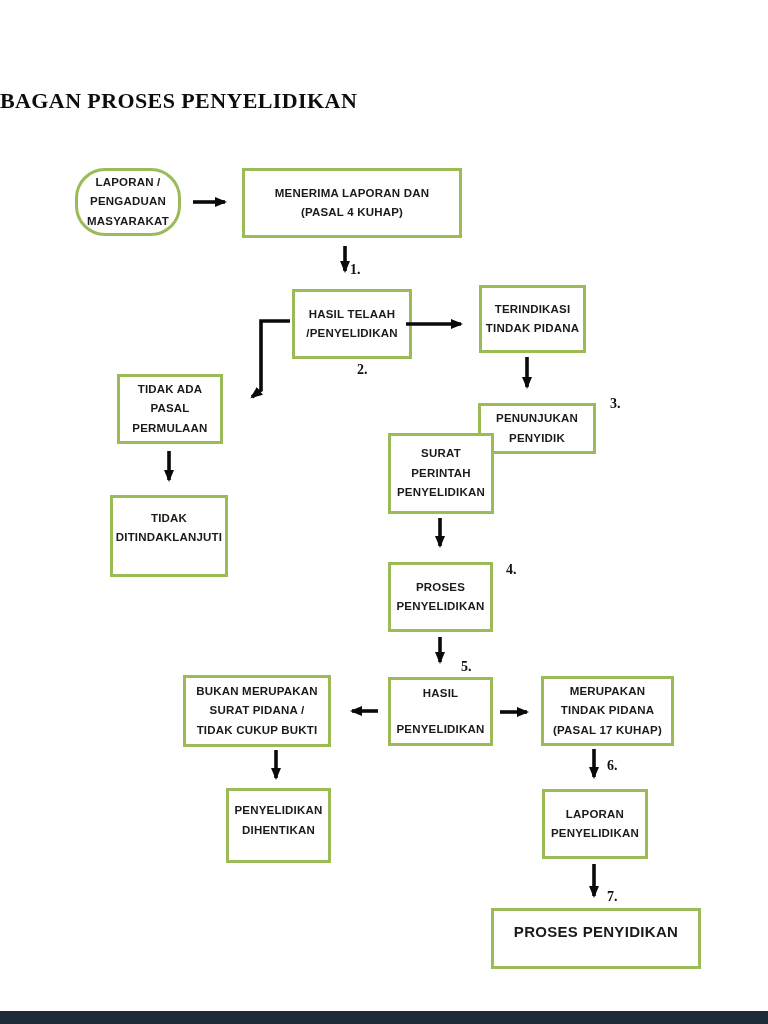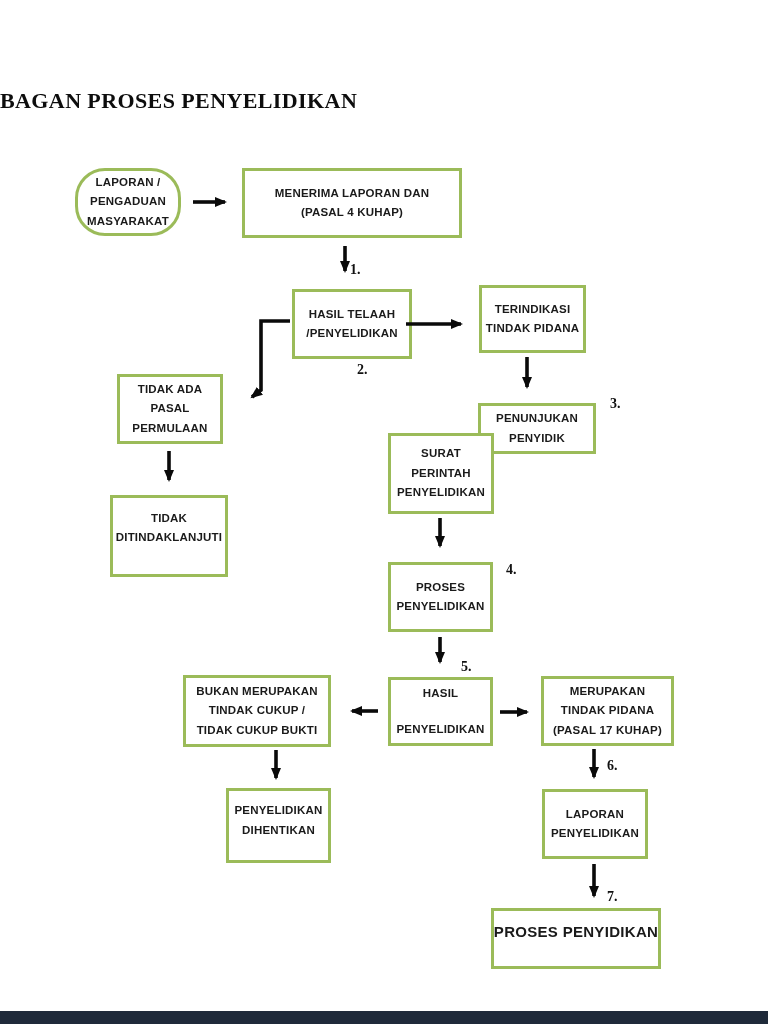--- a/index.html
+++ b/index.html
@@ -32,21 +32,21 @@
   #b3 {left:292px; top:289px; width:120px; height:70px;}
   #b4 {left:479px; top:285px; width:107px; height:68px;}
   #b5 {left:478px; top:403px; width:118px; height:51px;}
   #b6 {left:388px; top:433px; width:106px; height:81px;}
   #b7 {left:388px; top:562px; width:105px; height:70px;}
   #b8 {left:388px; top:677px; width:105px; height:69px;gap:16px;}
   #b9 {left:183px; top:675px; width:148px; height:72px;}
   #b10{left:541px; top:676px; width:133px; height:70px;}
   #b11{left:226px; top:788px; width:105px; height:75px; padding-bottom:10px;}
   #b12{left:542px; top:789px; width:106px; height:70px;}
-  #b13{left:491px; top:908px; width:170px; height:61px; font-size:15px; letter-spacing:0.3px; padding-bottom:14px;}
+  #b13{left:491px; top:908px; width:210px; height:61px; font-size:15px; letter-spacing:0.3px; padding-bottom:14px;}
   .step{
     position:absolute;font-family:"Liberation Serif",serif;font-weight:bold;
     font-size:14px;color:#111;
   }
   #s1{left:350px;top:262px;}
   #s2{left:357px;top:362px;}
   #s3{left:610px;top:396px;}
   #s4{left:506px;top:562px;}
   #s5{left:461px;top:659px;}
   #s6{left:607px;top:758px;}
@@ -98,21 +98,21 @@
   <span class="ln">PENYELIDIKAN</span>
 </div>
 
 <div class="box" id="b8">
   <span class="ln">HASIL</span>
   <span class="ln">PENYELIDIKAN</span>
 </div>
 
 <div class="box" id="b9">
   <span class="ln">BUKAN MERUPAKAN</span>
-  <span class="ln">TINDAK CUKUP /</span>
+  <span class="ln">SURAT PIDANA /</span>
   <span class="ln">TIDAK CUKUP BUKTI</span>
 </div>
 
 <div class="box" id="b10">
   <span class="ln">MERUPAKAN</span>
   <span class="ln">TINDAK PIDANA</span>
   <span class="ln">(PASAL 17 KUHAP)</span>
 </div>
 
 <div class="box" id="b11">

